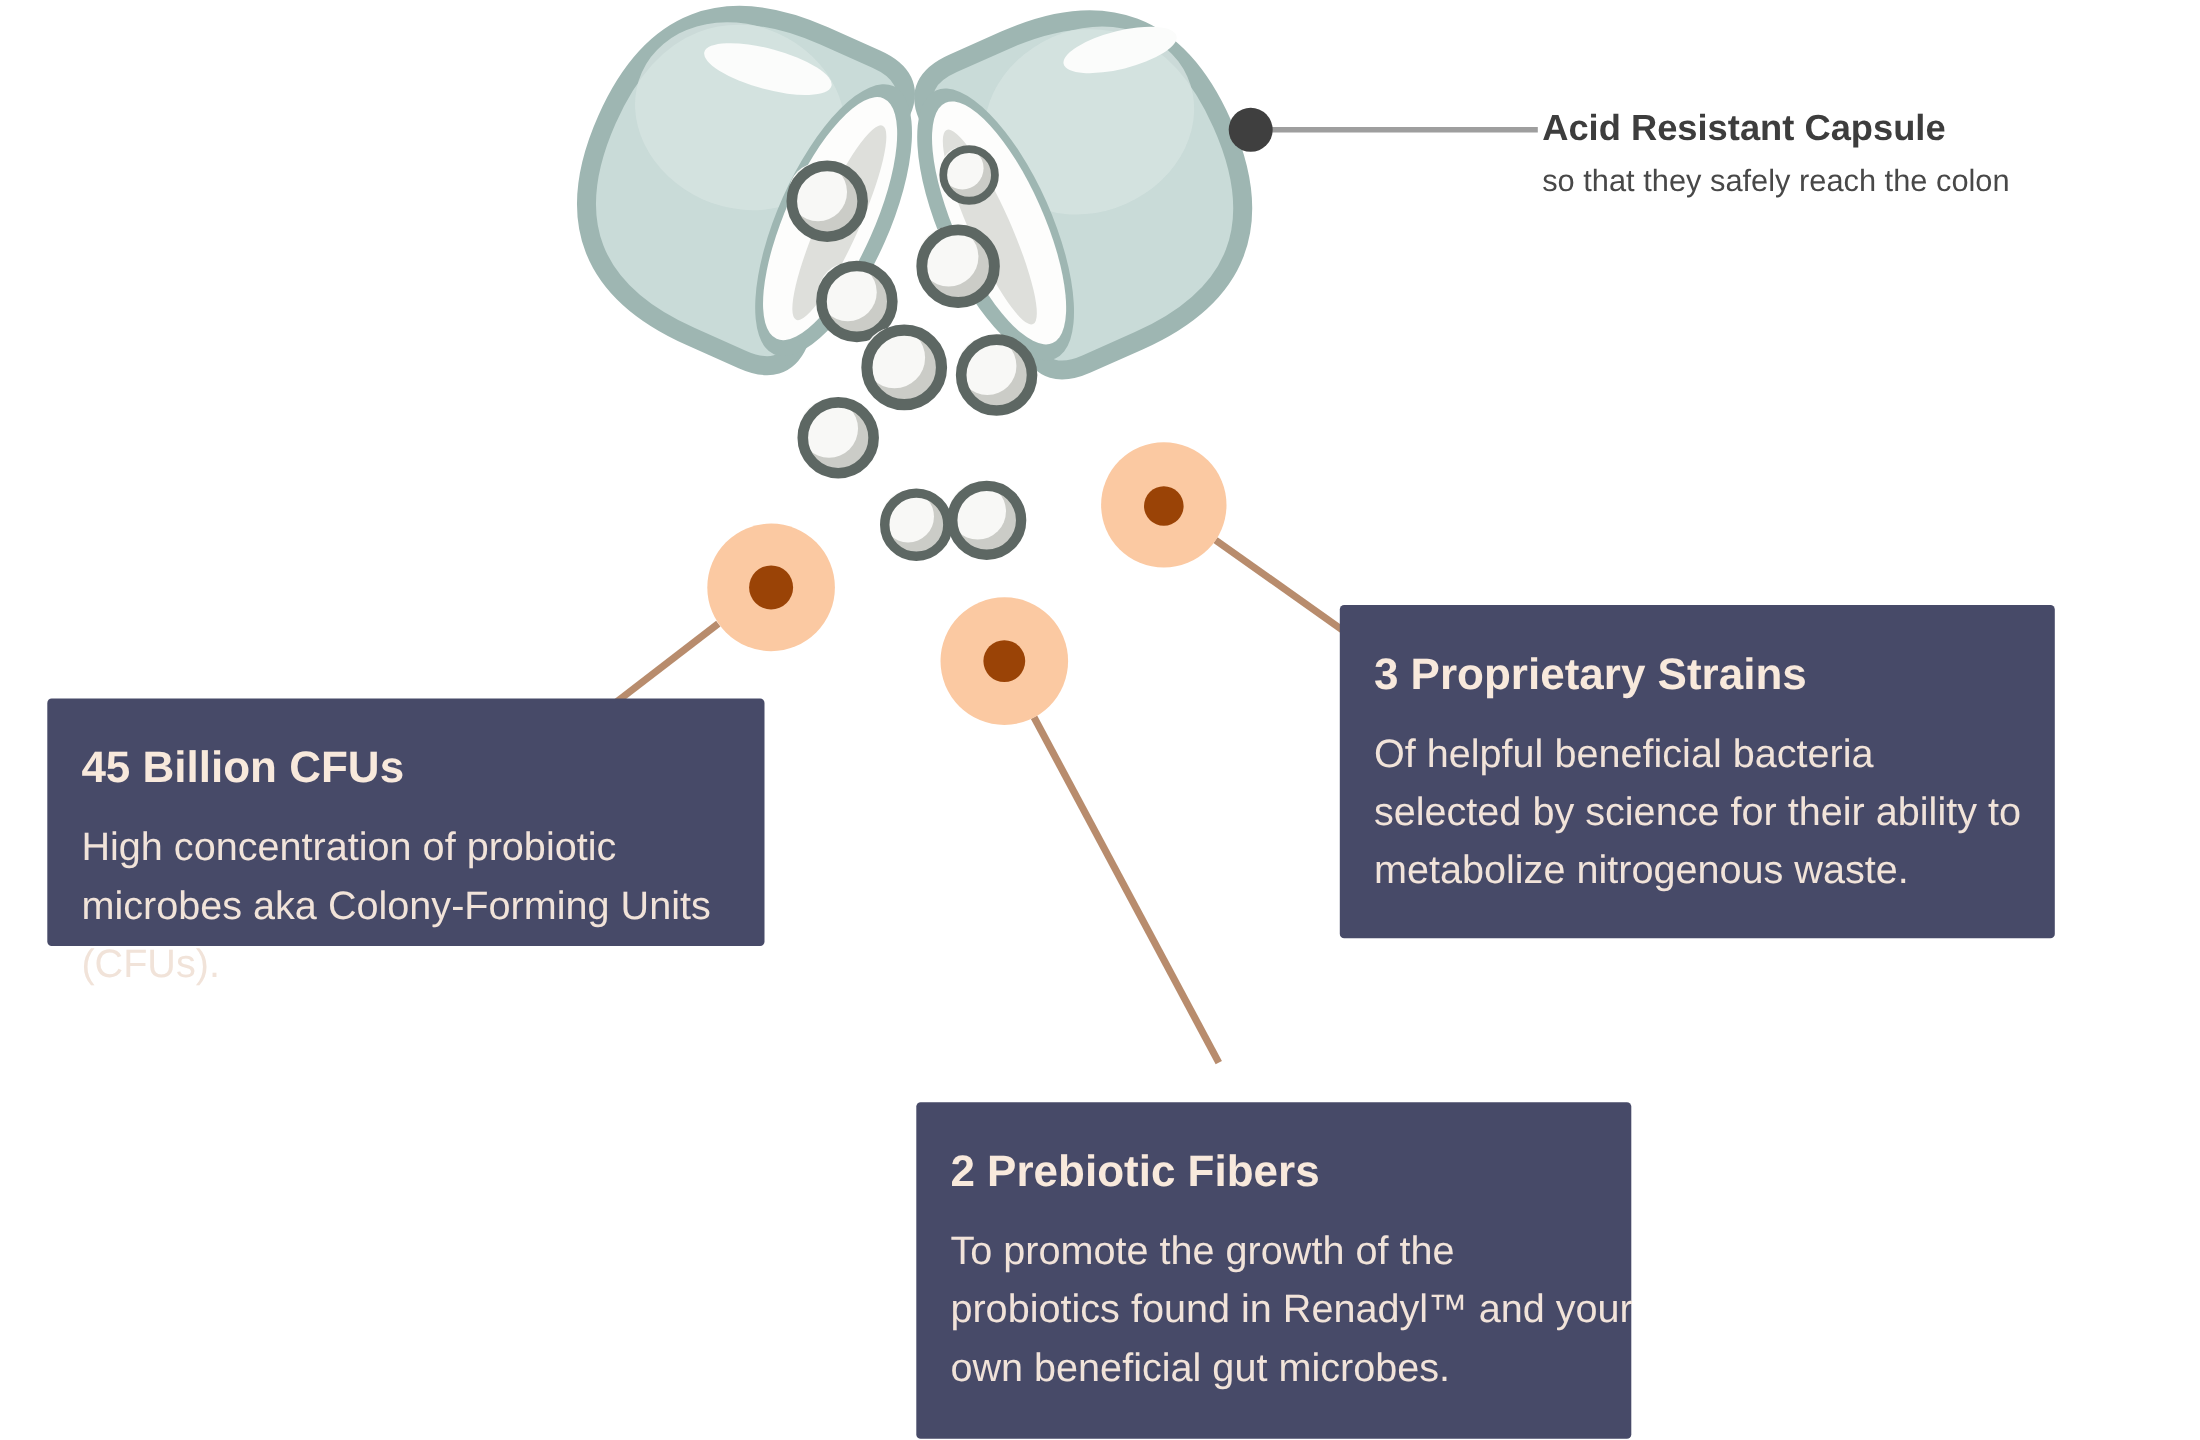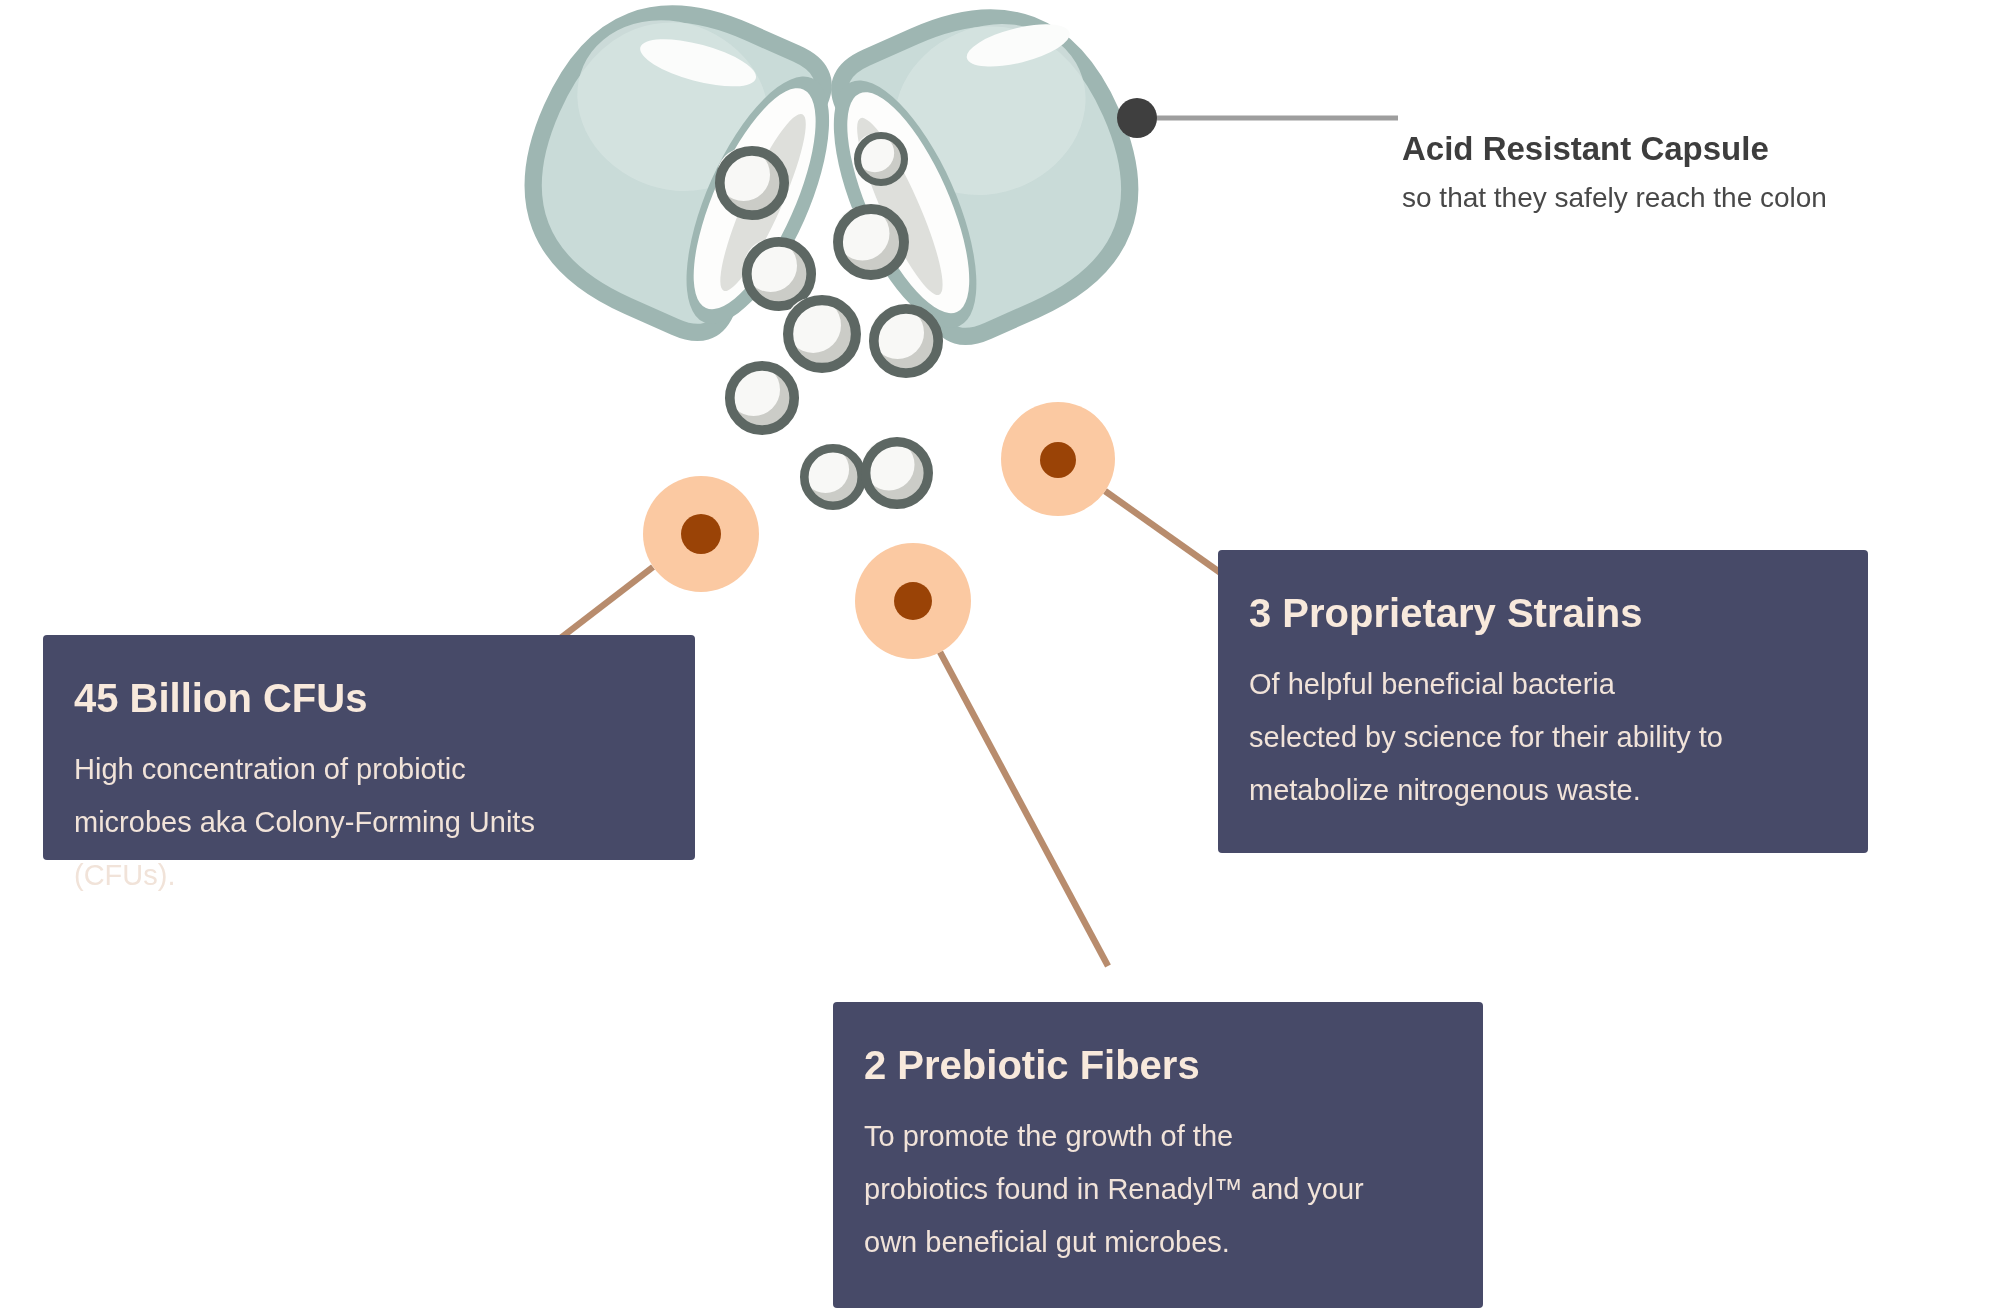--- a/index.html
+++ b/index.html
@@ -9,27 +9,27 @@
     --peach:#FBC9A2; --rust:#9A4306; --tan:#B88C6D;
     --gray_line:#9E9E9E; --marker_dark:#3F3F3F;
   }
   *{margin:0;padding:0;box-sizing:border-box;}
   html,body{background:#ffffff;}
   body{font-family:"Liberation Sans","DejaVu Sans",sans-serif;}
   .stage{position:relative;width:2000px;height:1309px;background:#ffffff;overflow:hidden;}
   .art{position:absolute;left:0;top:0;width:2000px;height:1309px;}
 
   .capsule-label{position:absolute;left:1402px;top:95px;}
-  .cl-title{font-size:33px;line-height:1.25;font-weight:bold;color:var(--label_title);margin-top:33px;}
+  .cl-title{font-size:33px;line-height:1.25;font-weight:bold;color:var(--label_title);}
   .cl-body{margin-top:7px;}
   .cl-line{font-size:28px;line-height:43px;color:var(--label_text);white-space:nowrap;}
 
   .callout{position:absolute;background:var(--box_bg);border-radius:4px;padding:40px 24px 0 31px;}
   .callout h2{font-size:40px;line-height:1.15;font-weight:bold;color:var(--box_title);margin:0 0 22px 0;white-space:nowrap;}
-  .callout p{font-size:29px;line-height:53px;color:var(--box_text);white-space:nowrap;}
+  .callout p{font-size:36px;line-height:53px;color:var(--box_text);white-space:nowrap;}
   #callout-cfus{left:43px;top:635px;width:652px;height:225px;}
   #callout-strains{left:1218px;top:550px;width:650px;height:303px;}
   #callout-fibers{left:833px;top:1002px;width:650px;height:306px;}
 </style>
 </head>
 <body>
 
 <div class="stage">
 
   <svg class="art" viewBox="0 0 2000 1309">

